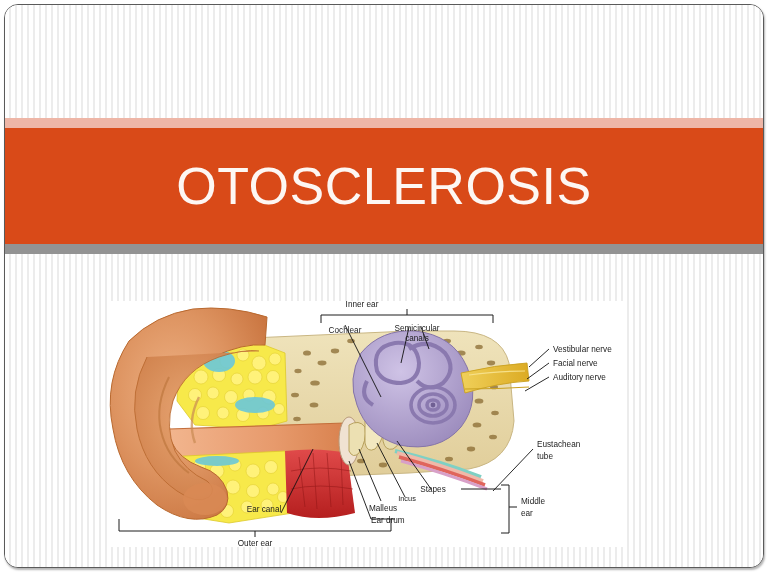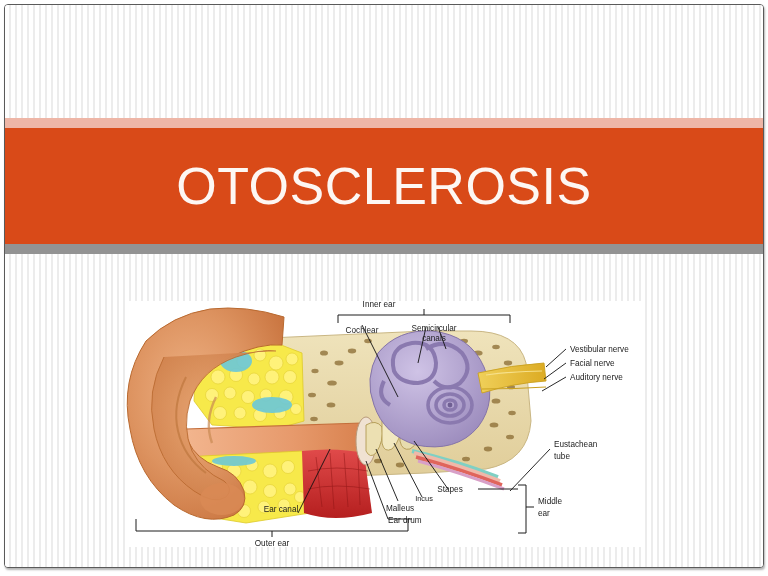--- a/index.html
+++ b/index.html
@@ -17,21 +17,21 @@
 
   
   .slide {
     position: absolute;
     left: 4px;
     top: 4px;
     width: 760px;
     height: 564px;
     box-sizing: border-box;
     border: 1px solid #5a5a5a;
-    border-radius: 4px;
+    border-radius: 14px;
     background: #ffffff;
     overflow: hidden;
     box-shadow: 1px 2px 2px rgba(120,120,120,0.55);
   }
 
   
   .stripes {
     position: absolute;
     left: 0; top: 0;
     width: 100%; height: 100%;
@@ -84,21 +84,21 @@
     font-size: 52px;
     font-weight: 400;
     letter-spacing: 0.5px;
     font-family: "Liberation Sans", sans-serif;
     white-space: nowrap;
   }
 
   
   .diagram {
     position: absolute;
-    left: 121px;
+    left: 104px;
     top: 296px;
     width: 518px;
     height: 246px;
     background: #737373;
   }
   .diagram svg {
     display: block;
   }
   .lbl {
     font-family: "Liberation Sans", sans-serif;

